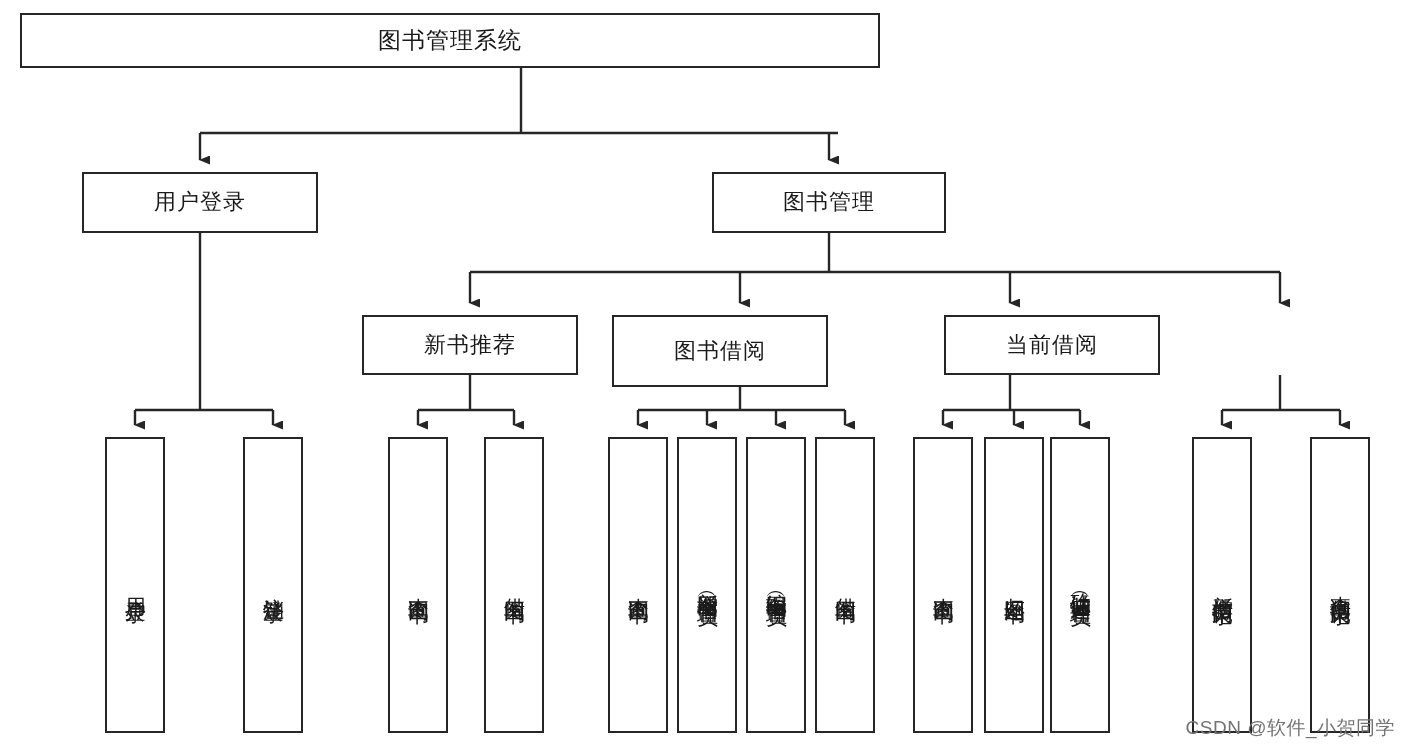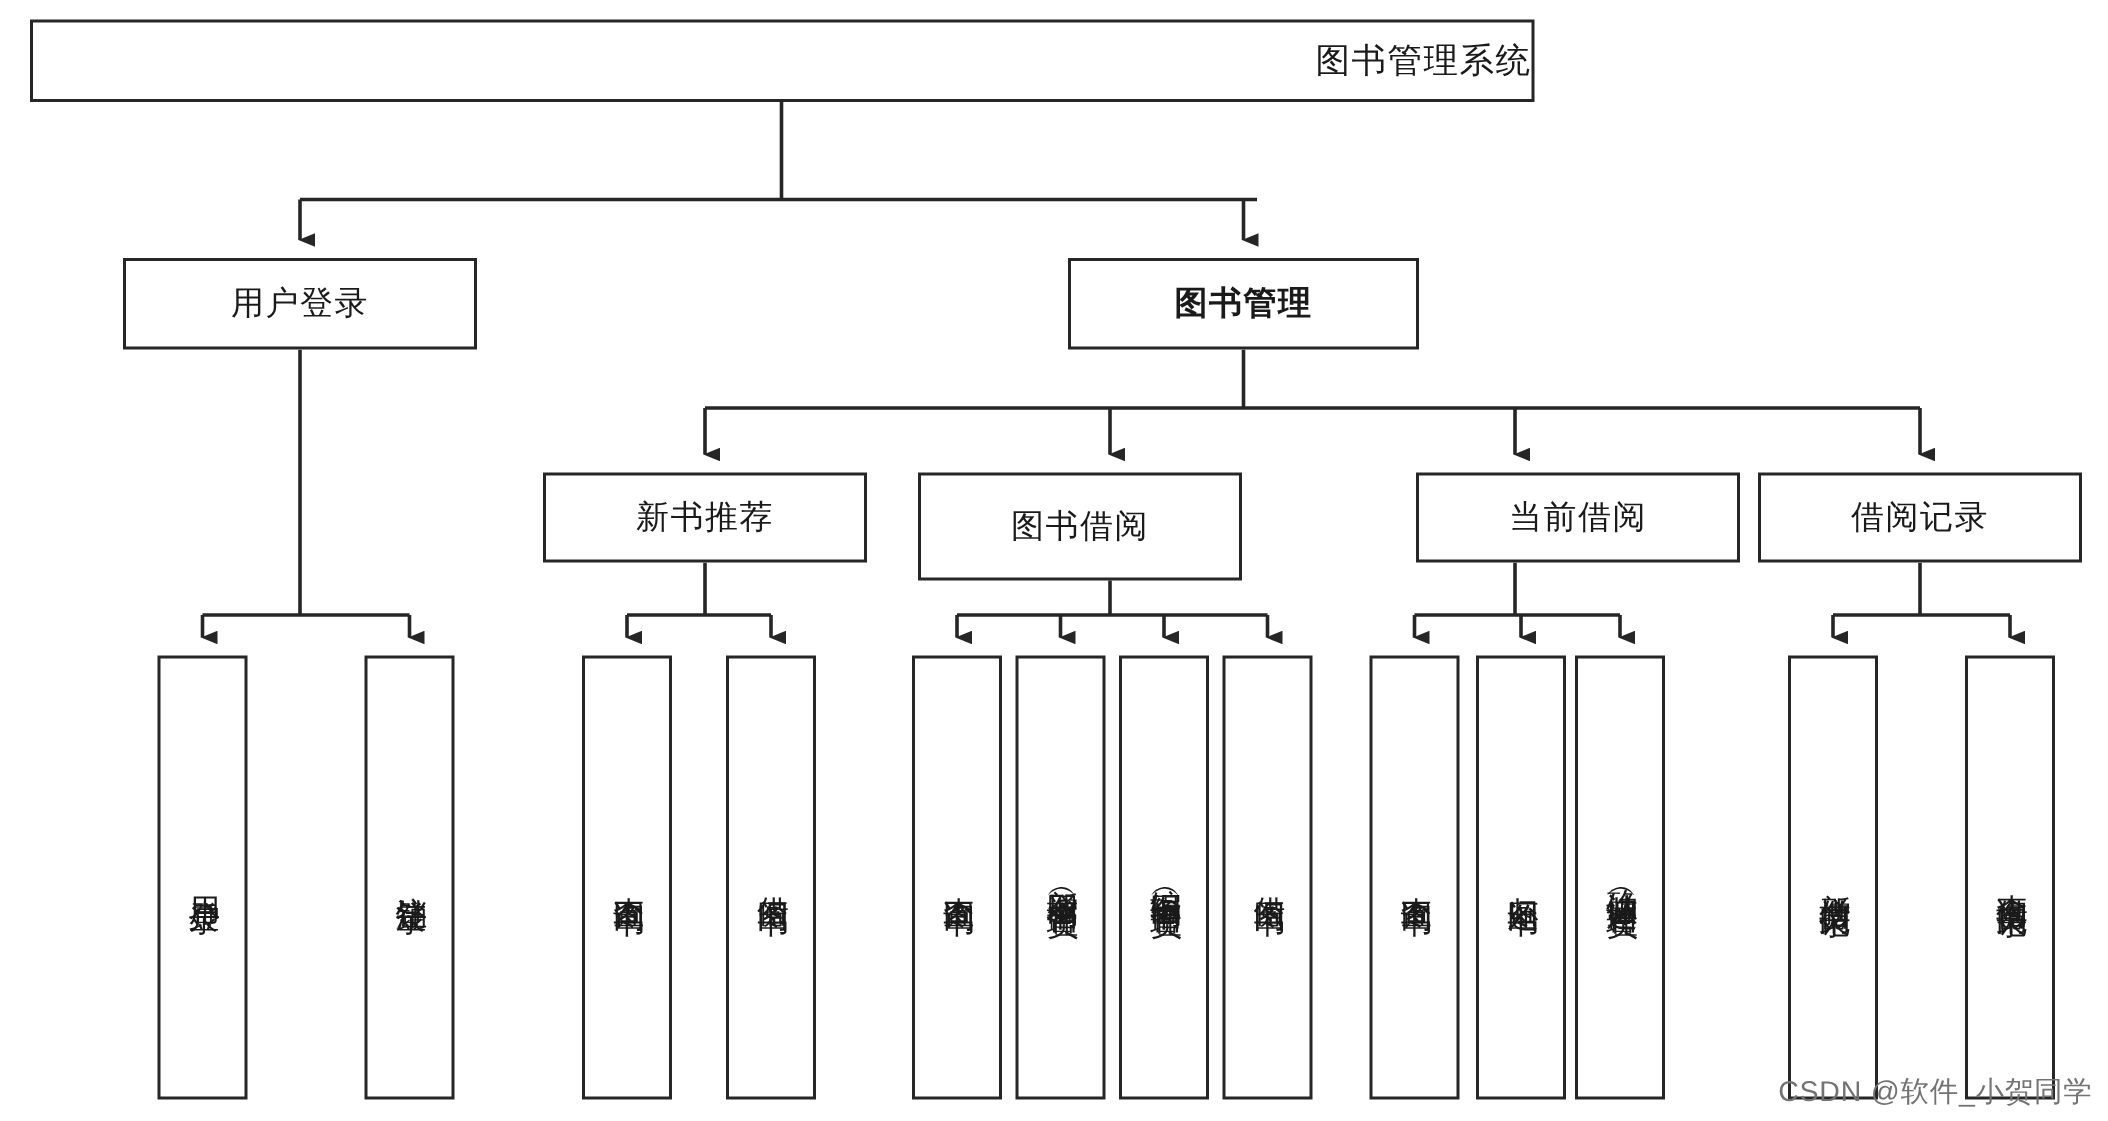--- a/index.html
+++ b/index.html
@@ -109,42 +109,39 @@
       <path d="M1014,410 L1014,425" marker-end="url(#arrowhead)"></path>
       <path d="M1080,410 L1080,425" marker-end="url(#arrowhead)"></path>
 
       <path d="M1280,375 L1280,410"></path>
       <path d="M1222,410 L1340,410"></path>
       <path d="M1222,410 L1222,425" marker-end="url(#arrowhead)"></path>
       <path d="M1340,410 L1340,425" marker-end="url(#arrowhead)"></path>
     </g>
   </svg>
 
-  <div class="node node-h node-root" style="left:20px;top:13px;width:1003px;height:55px;justify-content:flex-end;">
+  <div class="node node-h node-root" style="left:20px;top:13px;width:860px;height:55px;">
     <span>图书管理系统</span>
   </div>
 
   <div class="node node-h" style="left:82px;top:172px;width:236px;height:61px;">
     <span>用户登录</span>
   </div>
-  <div class="node node-h" style="left:712px;top:172px;width:234px;height:61px;font-weight:bold;">
+  <div class="node node-h" style="left:712px;top:172px;width:234px;height:61px;">
     <span>图书管理</span>
   </div>
 
   <div class="node node-h" style="left:362px;top:315px;width:216px;height:60px;">
     <span>新书推荐</span>
   </div>
   <div class="node node-h" style="left:612px;top:315px;width:216px;height:72px;">
     <span>图书借阅</span>
   </div>
   <div class="node node-h" style="left:902px;top:315px;width:216px;height:60px;margin-left:42px;">
     <span>当前借阅</span>
-  </div>
-  <div class="node node-h" style="left:1172px;top:315px;width:216px;height:60px;">
-    <span>借阅记录</span>
   </div>
 
   <div class="node node-v" style="left:105px;top:437px;width:60px;height:296px;">
     <span class="vtext">用户登录</span>
   </div>
   <div class="node node-v" style="left:243px;top:437px;width:60px;height:296px;">
     <span class="vtext">注销登录</span>
   </div>
 
   <div class="node node-v" style="left:388px;top:437px;width:60px;height:296px;">

